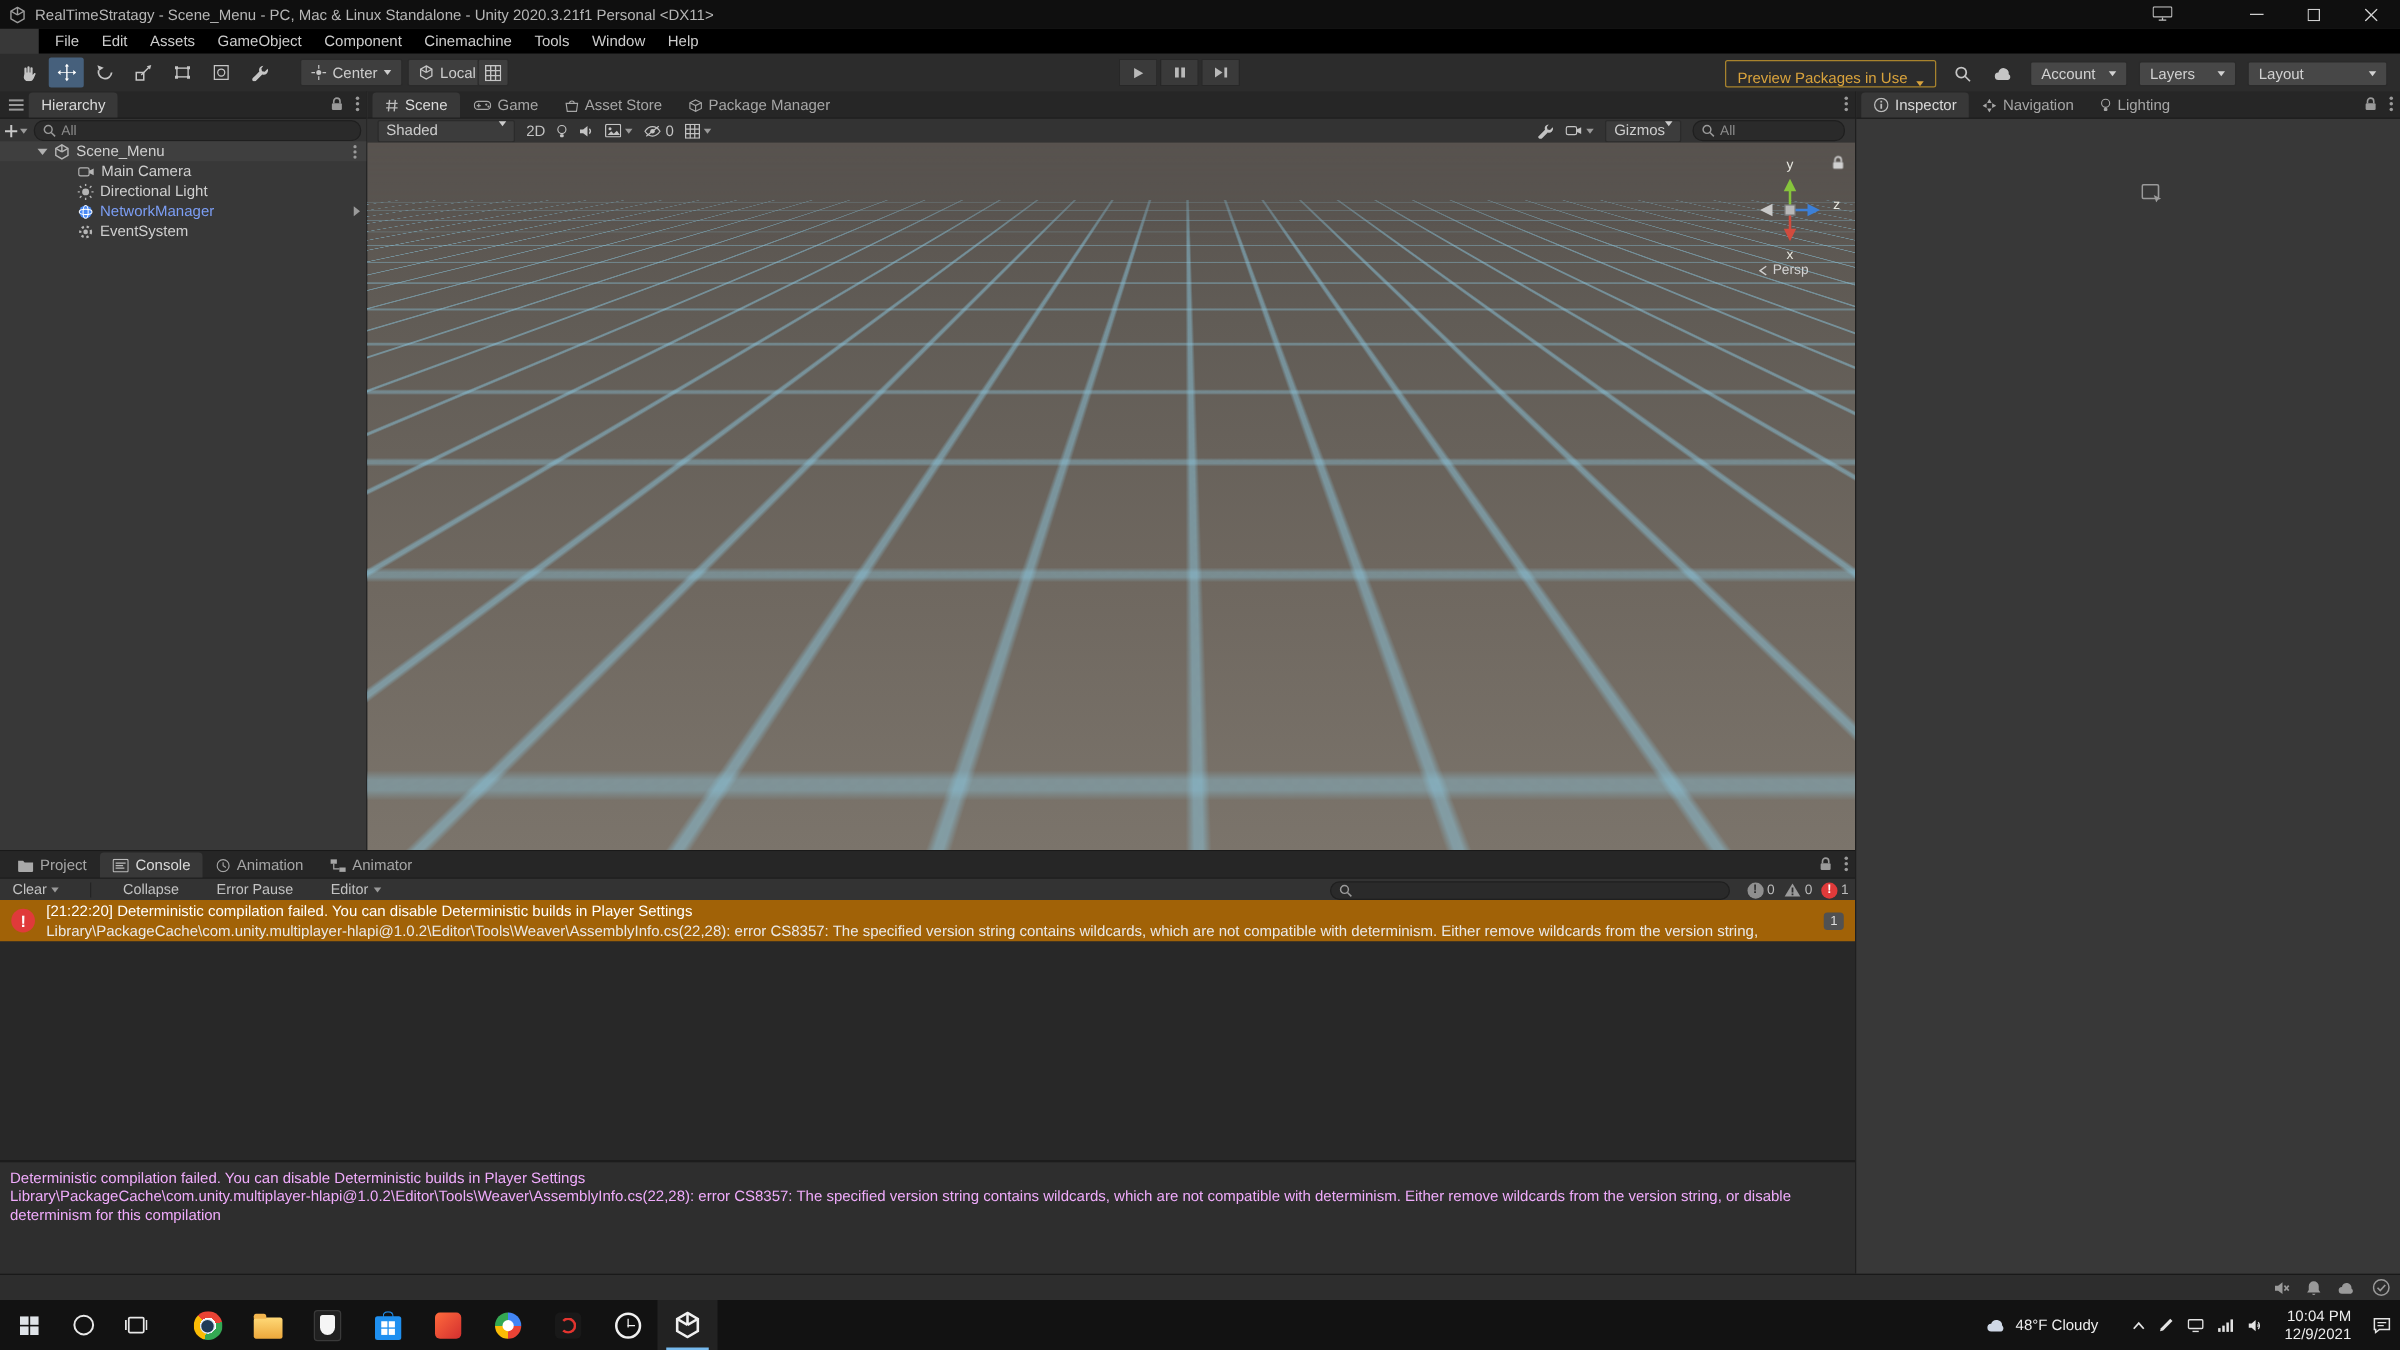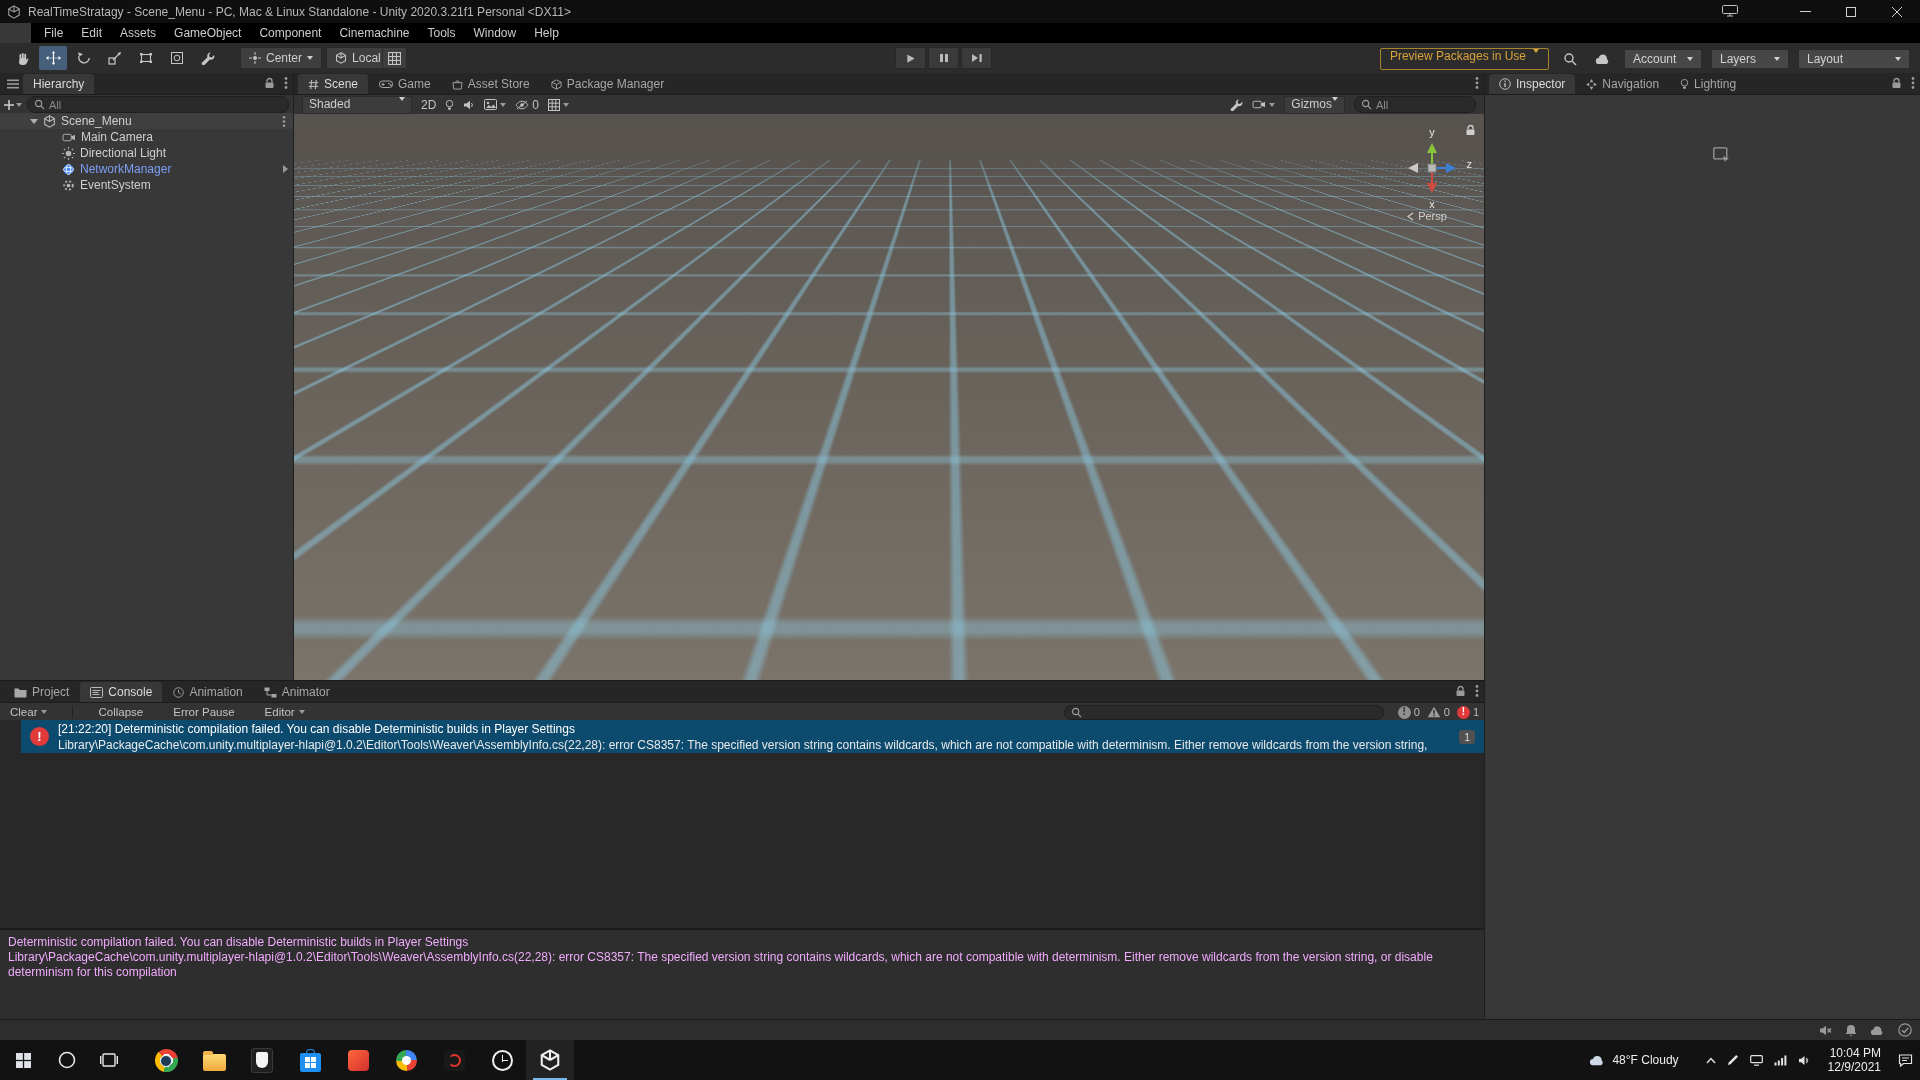--- a/index.html
+++ b/index.html
@@ -23,21 +23,21 @@
   .toolbar{position:absolute;top:43px;left:0;right:0;height:30px;background:#2c2c2c;border-bottom:1px solid #191919;}
   .tools-left{position:absolute;left:8px;top:3px;display:flex;gap:3px;}
   .tool-btn{width:28px;height:24px;border-radius:2px;display:flex;align-items:center;justify-content:center;color:#c5c5c5;}
   .tool-btn.selected{background:#46607c;color:#fff;}
   .pivot-group{position:absolute;left:240px;top:4px;display:flex;gap:4px;}
   .pivot-btn{height:22px;background:#3e3e3e;border:1px solid #2a2a2a;display:flex;align-items:center;gap:5px;padding:0 8px;border-radius:2px;color:#cdcdcd;box-sizing:border-box;}
   .snap-btn{position:absolute;left:382px;top:4px;height:22px;background:#3e3e3e;border:1px solid #2a2a2a;border-radius:2px;display:flex;align-items:center;justify-content:center;gap:4px;padding:0 5px;box-sizing:border-box;}
   .transport{position:absolute;left:895px;top:4px;display:flex;gap:2px;}
   .transport-btn{width:31px;height:22px;background:#3a3a3a;border:1px solid #272727;display:flex;align-items:center;justify-content:center;color:#b9b9b9;box-sizing:border-box;}
   .tools-right{position:absolute;right:10px;top:5px;display:flex;gap:9px;align-items:center;}
-  .preview-btn{height:20px;border:1px solid #a8832d;color:#d9a33c;padding:0 9px;display:flex;align-items:flex-start;gap:7px;border-radius:2px;}
+  .preview-btn{height:20px;border:1px solid #a8832d;color:#d9a33c;padding:0 9px;display:flex;align-items:flex-end;gap:7px;border-radius:2px;}
   .icon-btn{width:24px;height:20px;display:flex;align-items:center;justify-content:center;color:#c5c5c5;}
   .dd-btn{height:20px;background:#474747;border:1px solid #2a2a2a;border-radius:2px;padding:0 8px;display:flex;align-items:center;justify-content:space-between;color:#d2d2d2;box-sizing:border-box;}
   .w78{width:78px}.w112{width:112px}
   .caret{width:0;height:0;border-left:4px solid transparent;border-right:4px solid transparent;border-top:5px solid currentColor;display:inline-block;}
   .caret.sm{border-left-width:3px;border-right-width:3px;border-top-width:4px;}
 
   
   .tabstrip{height:21px;background:#262626;display:flex;align-items:flex-end;position:relative;border-bottom:1px solid #1c1c1c;padding-left:4px;gap:1px;}
   .tab{height:20px;display:flex;align-items:center;gap:5px;padding:0 10px;color:#a6a6a6;}
   .tab.active{background:#383838;color:#dadada;border-radius:3px 3px 0 0;}
@@ -94,21 +94,21 @@
   .console-search{position:absolute;right:100px;width:306px;height:13px;}
   .badges{position:absolute;right:5px;display:flex;gap:7px;align-items:center;}
   .badge{display:flex;align-items:center;gap:3px;color:#bbb;font-size:11px;}
   .dot-ico{width:13px;height:13px;border-radius:50%;background:#8f8f8f;color:#2c2c2c;position:relative;}
   .dot-ico::after,.err-ico::after{content:"!";position:absolute;left:50%;top:50%;transform:translate(-50%,-52%);font-weight:bold;font-size:10px;}
   .err-ico{width:13px;height:13px;border-radius:50%;background:#e03a3a;color:#fff;position:relative;}
   .err-ico.big{width:19px;height:19px;}
   .err-ico.big::after{font-size:13px;}
   .log-list{position:absolute;top:39px;left:0;right:0;height:208px;background:#282828;}
   .log-row{height:33px;display:flex;align-items:center;padding:0 9px;gap:9px;}
-  .log-row.selected{background:#0c4a6e;margin-left:21px;}
+  .log-row.selected{background:#a16207;}
   .log-text{flex:1;overflow:hidden;}
   .log-line{height:16px;line-height:16px;white-space:nowrap;overflow:hidden;font-size:12px;color:#fff;}
   .log-line.l2{color:#e9e9e9;}
   .log-badge{background:#515151;border-radius:3px;padding:0 5px;height:14px;line-height:14px;font-size:10.5px;color:#ddd;}
   .splitter{position:absolute;top:247px;left:0;right:0;height:2px;background:#1c1c1c;}
   .detail{position:absolute;top:249px;left:0;right:0;bottom:0;background:#2e2e2e;padding:5px 8px;font-size:12px;line-height:15px;color:#f0abfc;box-sizing:border-box;}
 
   
   .statusbar{position:absolute;top:1019px;left:0;right:0;height:21px;background:#2d2d2d;border-top:1px solid #191919;box-sizing:border-box;}
   .status-icons{position:absolute;right:8px;top:3px;display:flex;gap:13px;align-items:center;color:#9a9a9a;}

